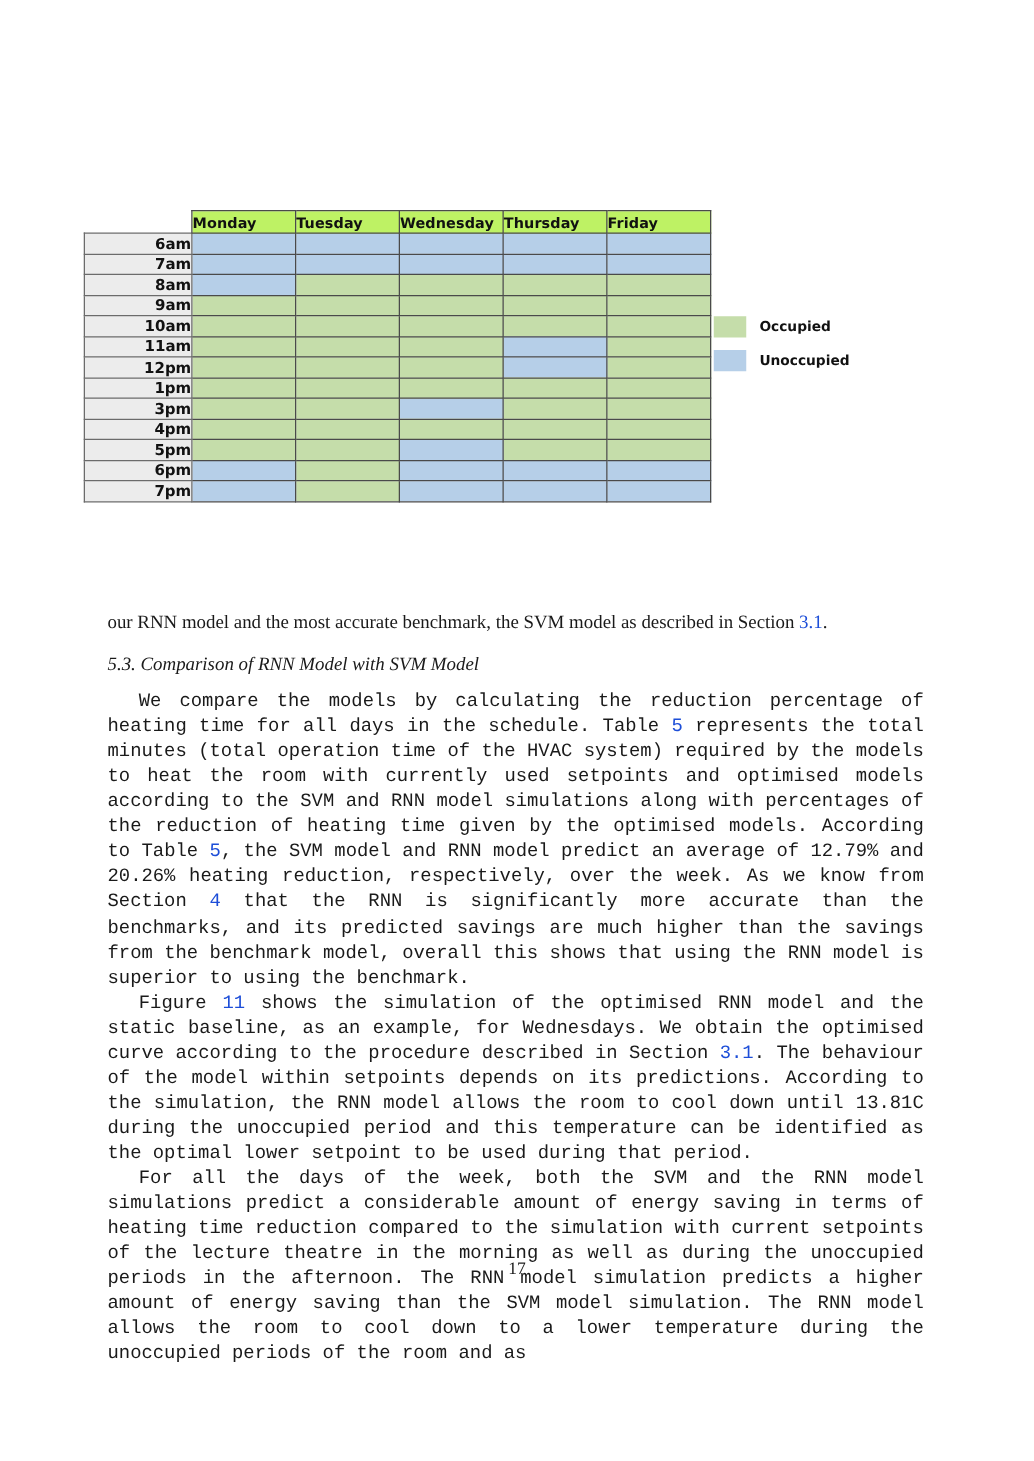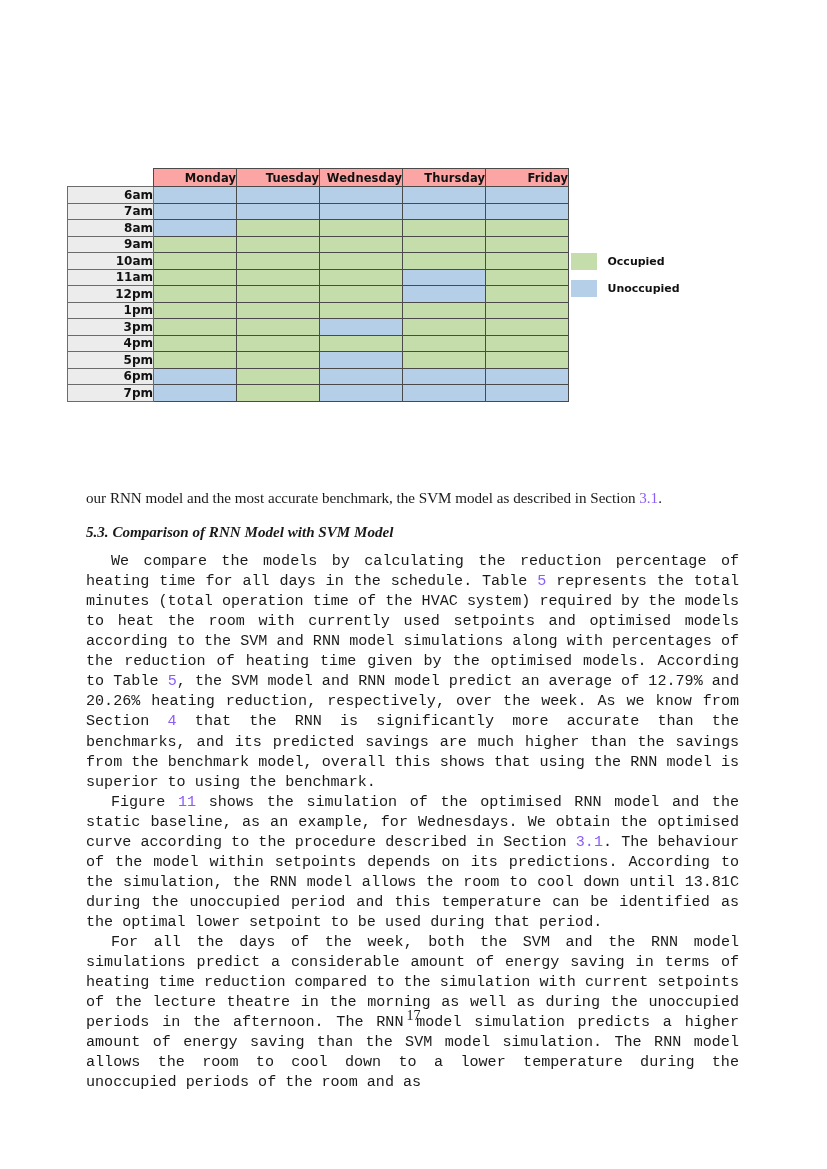--- a/index.html
+++ b/index.html
@@ -53,26 +53,26 @@
   }
   .corner-cell {
     width: 86px;
     height: 17px;
     background: #ffffff;
     border: none;
   }
   th.day-head {
     width: 82px;
     height: 17px;
-    background: #fca5a5;
+    background: #bef264;
     border: 1px solid #4a4a4a;
     font-size: 11.5px;
     font-weight: bold;
     color: #111111;
-    text-align: right;
+    text-align: left;
     vertical-align: middle;
     letter-spacing: 0.1px;
   }
   th.hour-head {
     width: 86px;
     height: 16.5px;
     background: #ececec;
     border: 1px solid #6b6b6b;
     font-size: 12px;
     font-weight: bold;
@@ -142,26 +142,26 @@
   .body-col p {
     margin: 0;
   }
   p.indent { text-indent: 25px; font-family: Liberation Mono, monospace; }
   p.noindent { text-indent: 0; }
 
   h3.subsection {
     margin: 14px 0 9px 0;
     font-size: 15.1px;
     font-style: italic;
-    font-weight: bold;
+    font-weight: normal;
     text-indent: 0;
   }
 
   a.xref, .xref {
-    color: #8b5cf6;
+    color: #1d4ed8;
     text-decoration: none;
   }
 
   .page-number {
     position: absolute;
     left: 0;
     top: 1008px;
     width: 827px;
     text-align: center;
     font-size: 14px;

